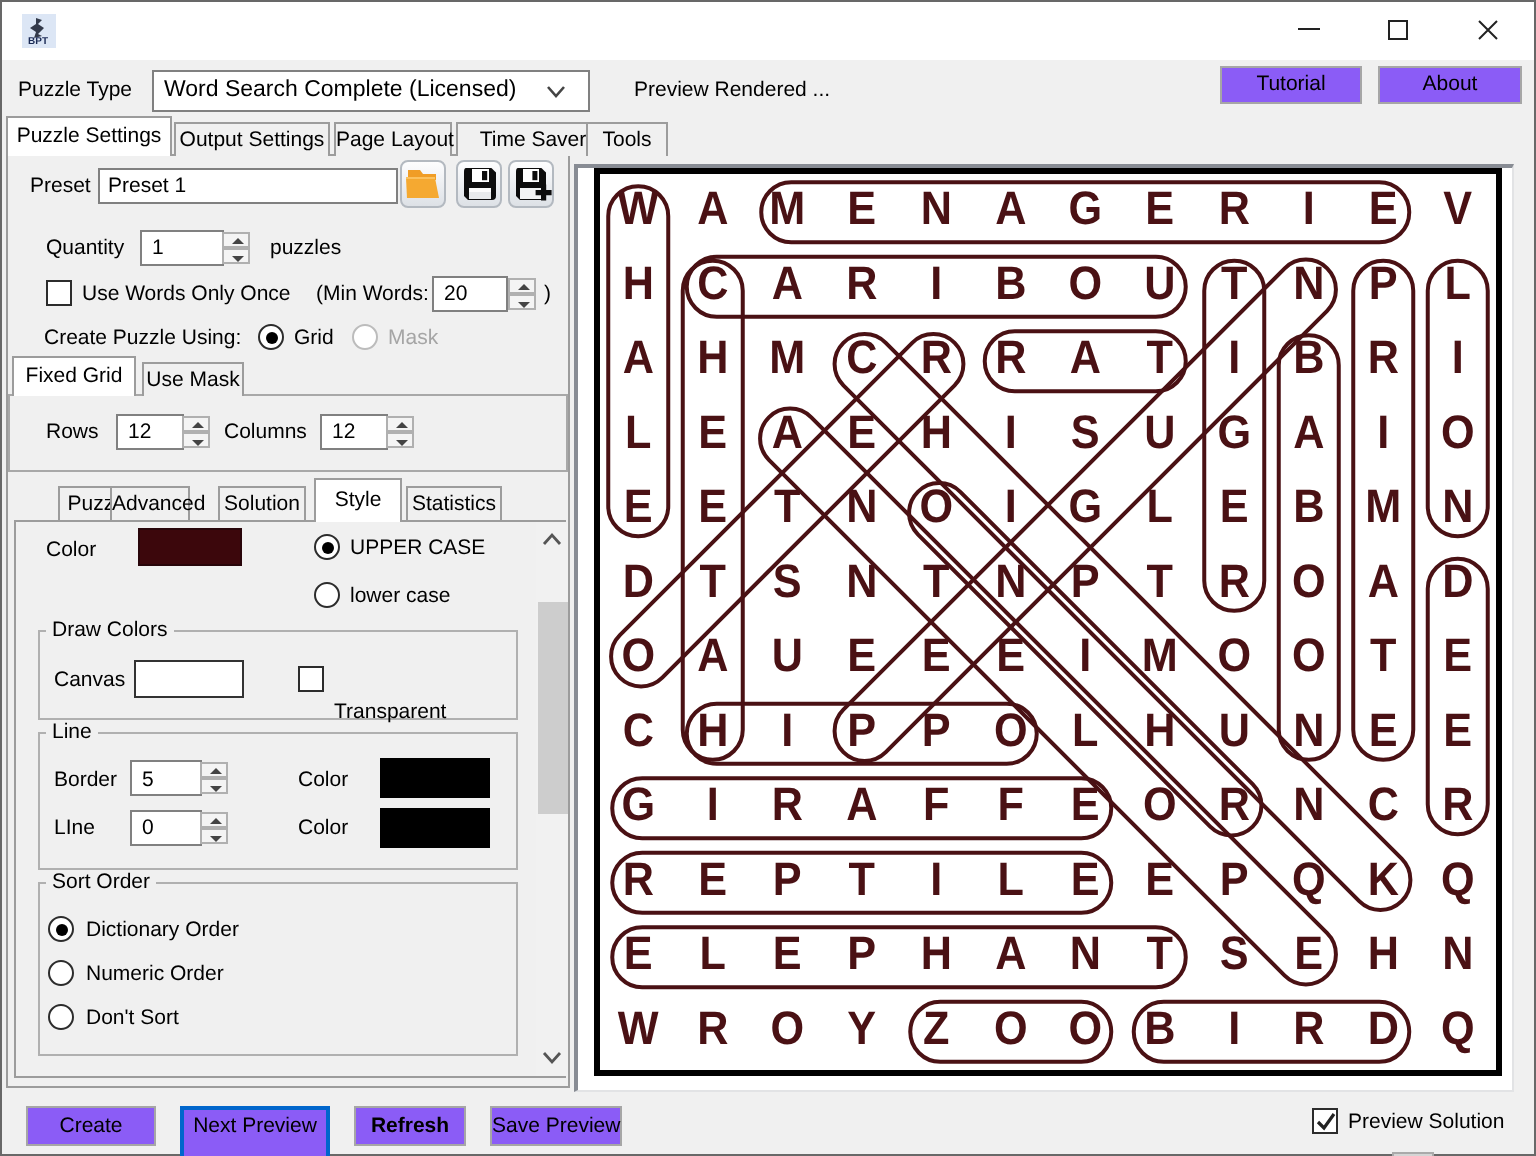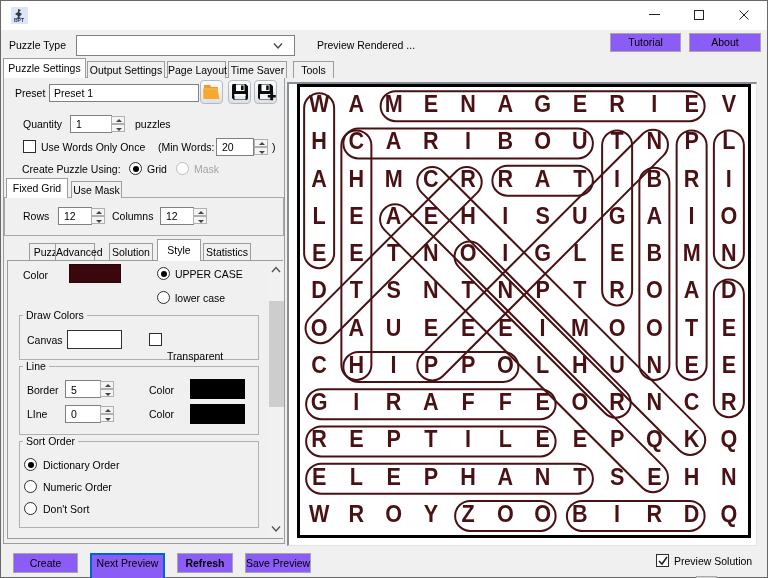--- a/index.html
+++ b/index.html
@@ -34,31 +34,32 @@
   <text x="8" y="15" font-size="5" font-weight="bold" fill="#1a2a55" text-anchor="middle">BPT</text>
 </svg>
 <div class="abs" style="left:648px;top:13px;width:11px;height:1px;background:#222;"></div>
 <div class="abs" style="left:693px;top:9px;width:10px;height:10px;border:1px solid #222;"></div>
 <svg class="abs" style="left:737px;top:8px" width="12" height="12" viewBox="0 0 12 12">
       <path d="M1.5 1.5 L10.5 10.5 M10.5 1.5 L1.5 10.5" stroke="#222" stroke-width="1"></path>
     </svg>
 
 <div class="lbl" style="left:8px;top:38px;">Puzzle Type</div>
 <div class="tb" style="left:75px;top:34px;width:219px;height:21px;"></div>
+<div class="lbl" style="left:81px;top:38px;font-size:11.5px;">Word Search Complete (Licensed)</div>
 <svg class="abs" style="left:272px;top:42px" width="10" height="6" viewBox="0 0 10 6">
       <path d="M1 0.5 L5 5 L9 0.5" stroke="#444" stroke-width="1.3" fill="none"></path>
     </svg>
 <div class="lbl" style="left:316px;top:38px;">Preview Rendered ...</div>
 <div class="btn" style="left:609px;top:32px;width:71px;height:19px;line-height:17px;">Tutorial</div>
 <div class="btn" style="left:688px;top:32px;width:72px;height:19px;line-height:17px;">About</div>
 
 <div class="abs" style="left:2px;top:76px;width:282px;height:467px;border:1px solid #9c9c9c;background:#f0f0f0;z-index:0;"></div>
 <div class="tab" style="left:86px;top:60px;width:78px;height:17px;line-height:16px;">Output Settings</div>
 <div class="tab" style="left:166px;top:60px;width:59px;height:17px;line-height:16px;">Page Layout</div>
-<div class="tab" style="left:227px;top:60px;width:59px;height:17px;line-height:16px;">Time Saver</div>
+<div class="tab" style="left:227px;top:60px;width:77px;height:17px;line-height:16px;">Time Saver</div>
 <div class="tab" style="left:292px;top:60px;width:41px;height:17px;line-height:16px;">Tools</div>
 <div class="tab-active" style="left:2px;top:57px;width:83px;height:20px;line-height:19px;">Puzzle Settings</div>
 
 <div class="lbl" style="left:14px;top:86px;">Preset</div>
 <div class="tb" style="left:48px;top:83px;width:150px;height:18px;"></div>
 <div class="lbl" style="left:53px;top:86px;">Preset 1</div>
 <div class="abs" style="left:199px;top:79px;width:23px;height:24px;background:linear-gradient(#fdfdfe,#dde1e6);border:1px solid #b3b9c0;border-radius:4px;"></div>
 <svg class="abs" style="left:201px;top:82px" width="19" height="18" viewBox="0 0 19 18">
   <path d="M2 4 L2 2 L8 2 L9.5 4 L16 4 L16 7 L2 7 Z" fill="#f09d26"></path>
   <path d="M1 6 L15.5 6 L17.5 16 L1.5 16 Z" fill="#f5a931"></path>

